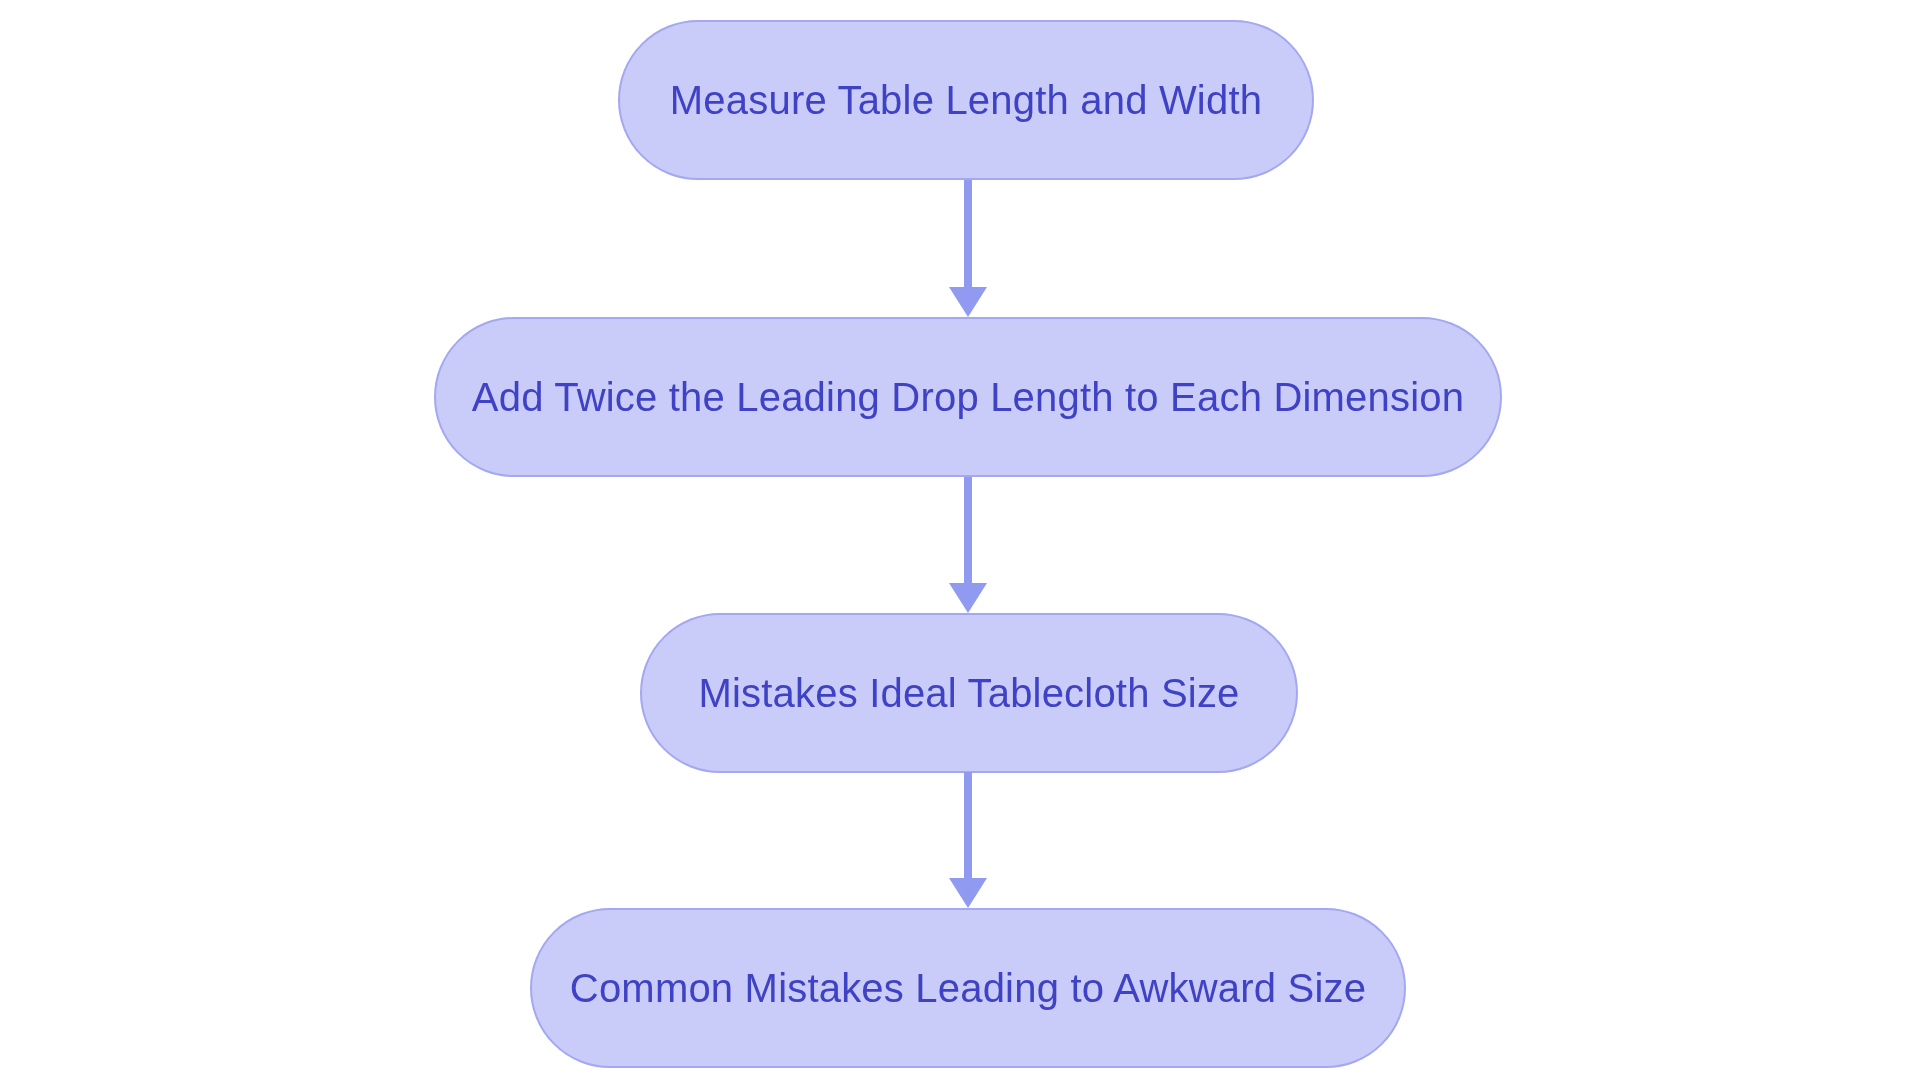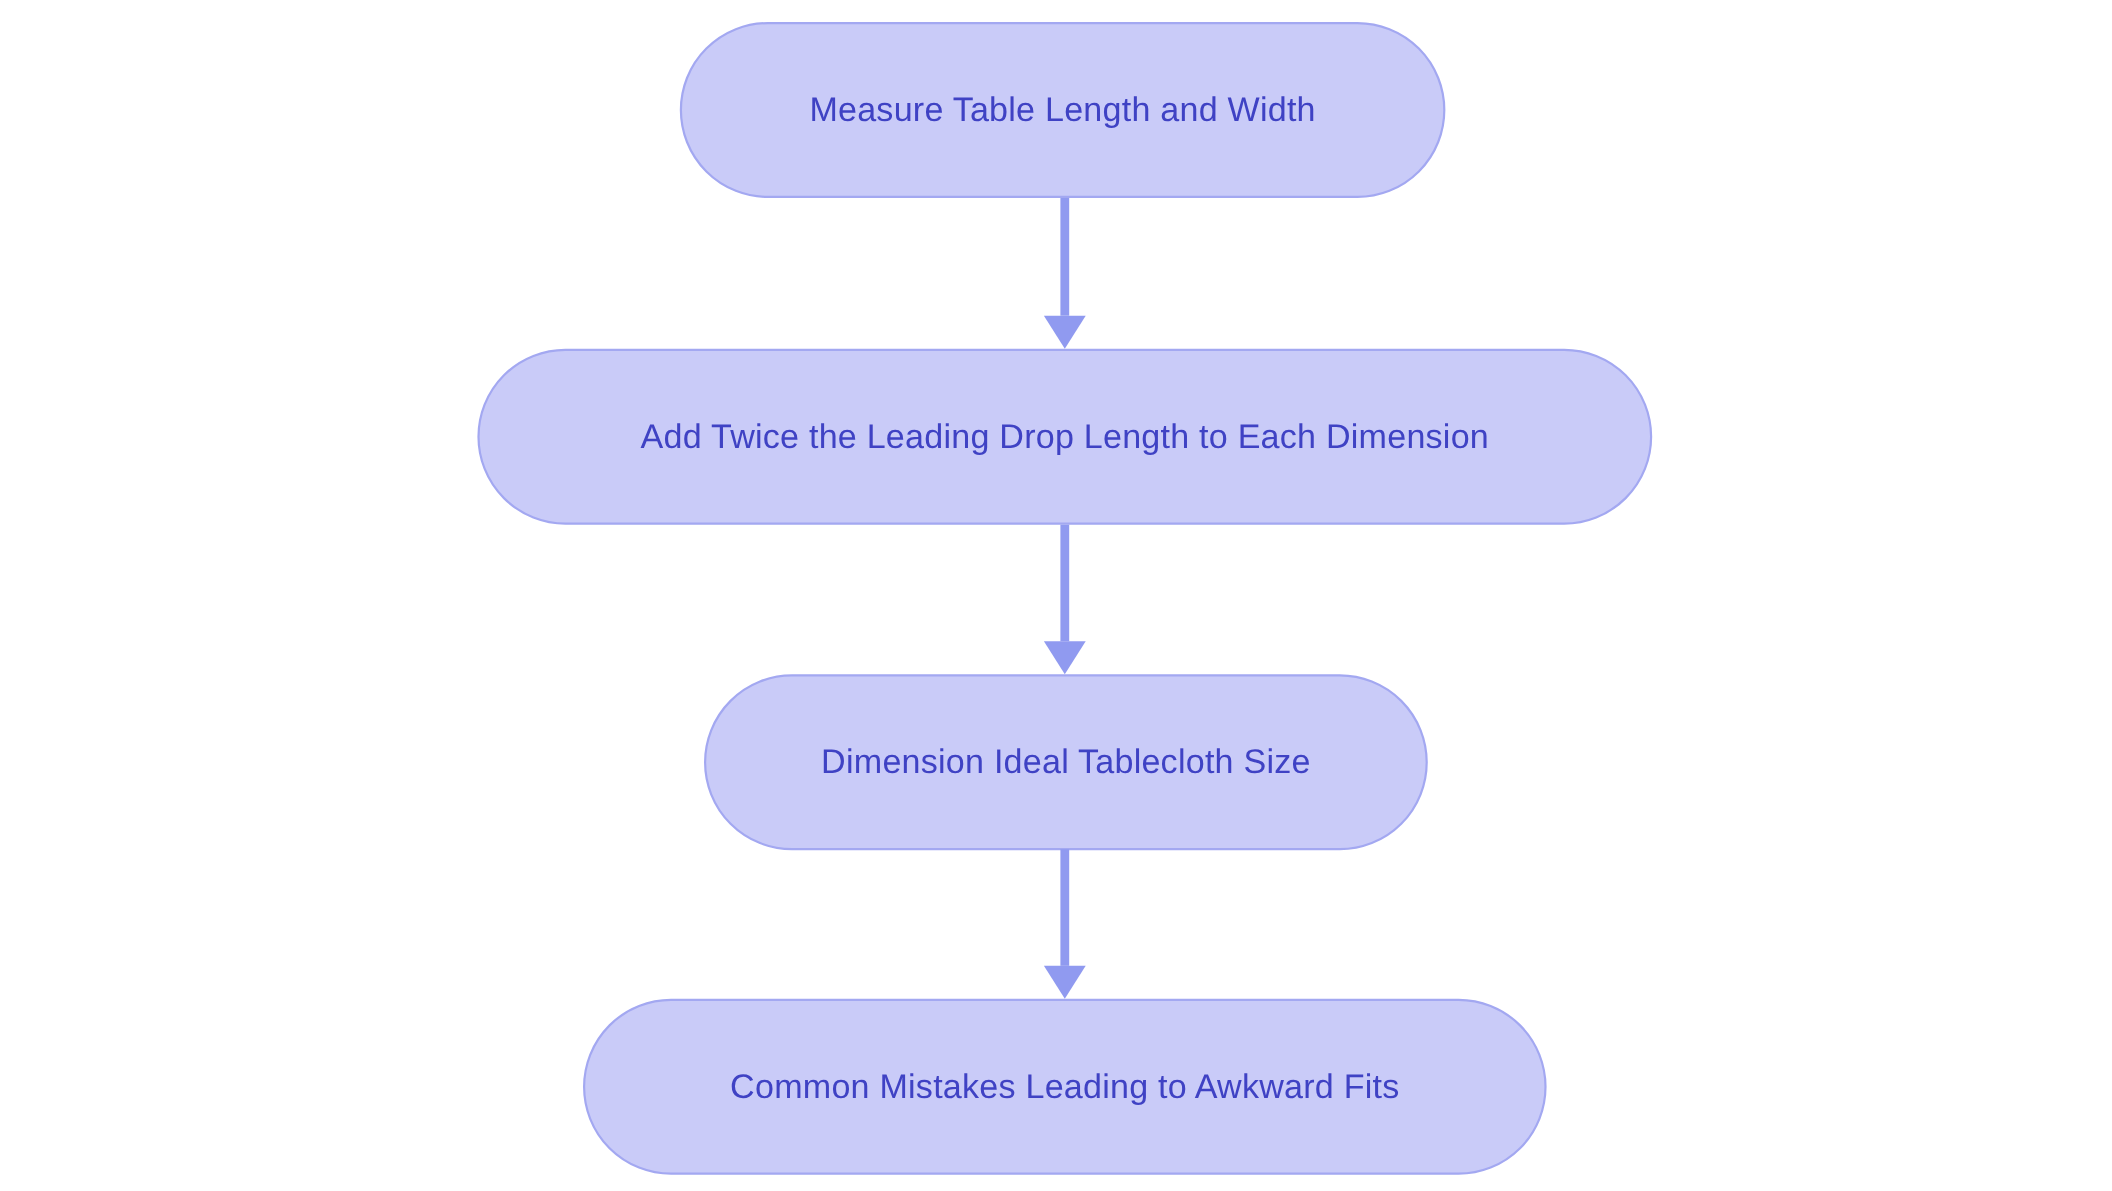--- a/index.html
+++ b/index.html
@@ -21,21 +21,21 @@
   .node {
     position: absolute;
     height: 160px;
     border-radius: 80px;
     background: var(--node-fill);
     border: 2.5px solid var(--node-border);
     color: var(--node-text);
     display: flex;
     align-items: center;
     justify-content: center;
-    font-size: 31px;
+    font-size: 40px;
     font-weight: 400;
     letter-spacing: 0.2px;
     white-space: nowrap;
   }
   #node-1 { left: 618px; top: 20px;  width: 696px;  }
   #node-2 { left: 434px; top: 317px; width: 1068px; }
   #node-3 { left: 640px; top: 613px; width: 658px;  }
   #node-4 { left: 530px; top: 908px; width: 876px;  }
 
   .edge {
@@ -81,25 +81,25 @@
   <div class="node" id="node-2">
     <span>Add Twice the Leading Drop Length to Each Dimension</span>
   </div>
 
   <div class="edge" id="edge-2">
     <div class="shaft"></div>
     <div class="head"></div>
   </div>
 
   <div class="node" id="node-3">
-    <span>Dimension Ideal Tablecloth Size</span>
+    <span>Mistakes Ideal Tablecloth Size</span>
   </div>
 
   <div class="edge" id="edge-3">
     <div class="shaft"></div>
     <div class="head"></div>
   </div>
 
   <div class="node" id="node-4">
-    <span>Common Mistakes Leading to Awkward Fits</span>
+    <span>Common Mistakes Leading to Awkward Size</span>
   </div>
 
 </div>
 
 </body></html>

